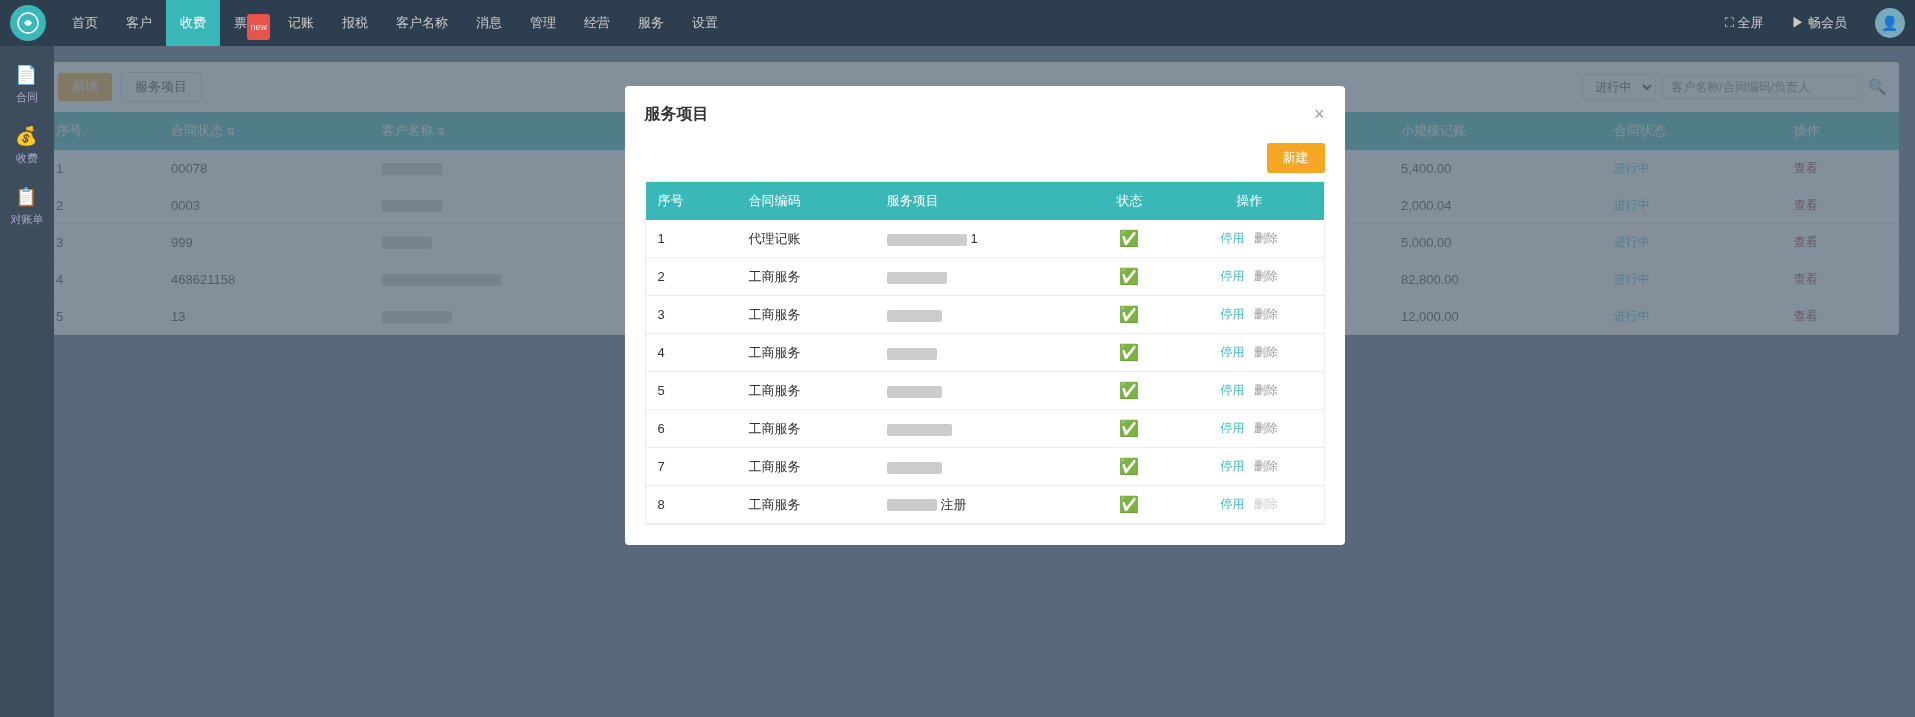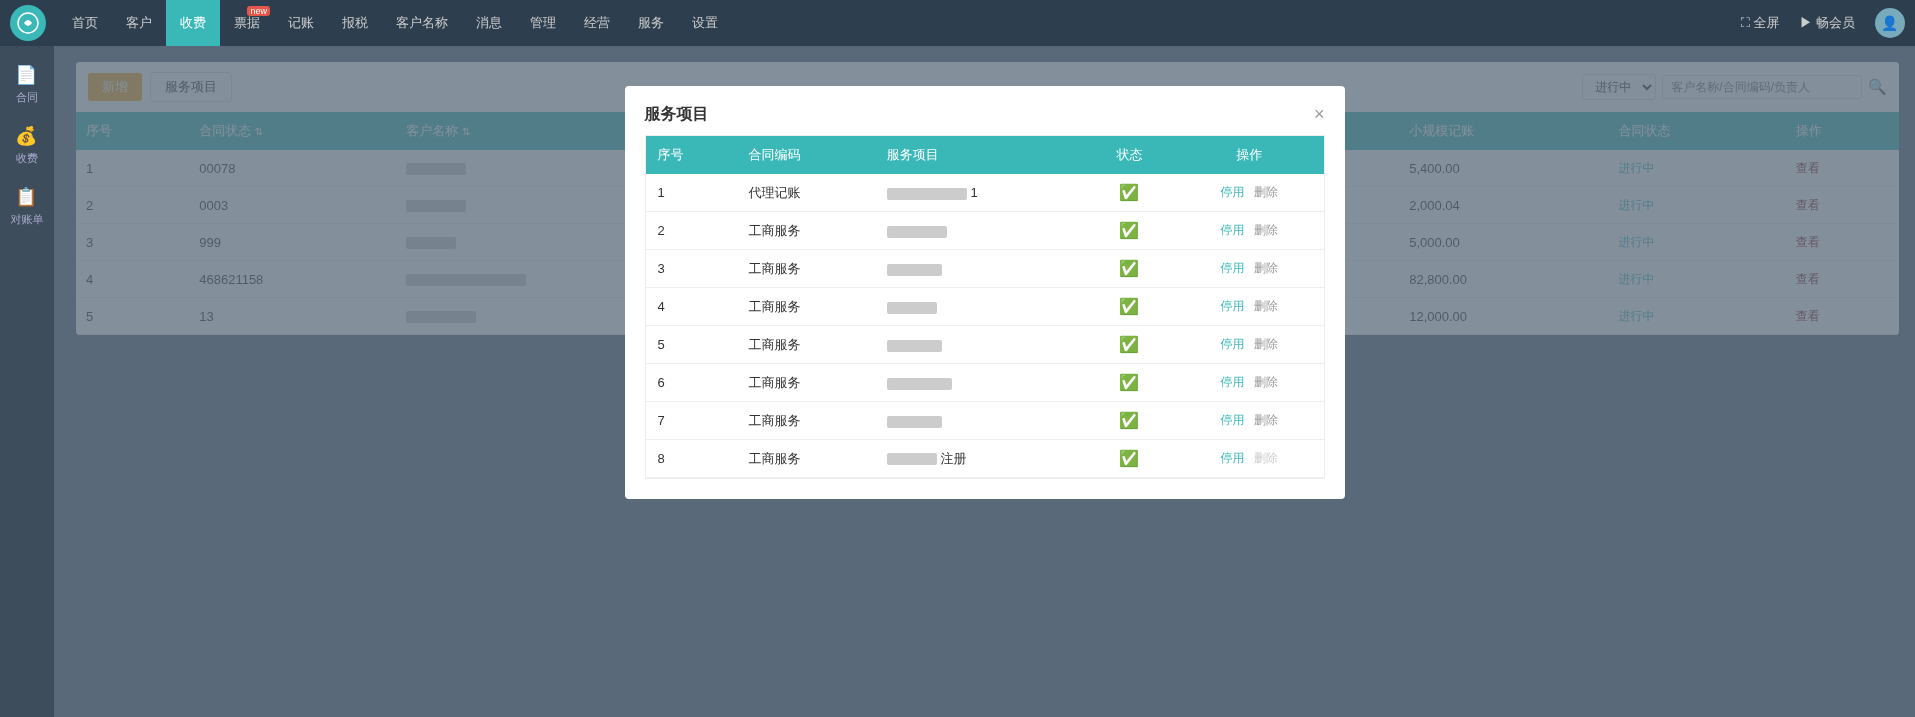--- a/index.html
+++ b/index.html
@@ -37,27 +37,27 @@
       position: relative;
     }
     .top-nav .nav-item.active {
       background: #3ab8b8;
       color: #fff;
     }
     .top-nav .nav-item .badge-new {
       background: #e6554a;
       color: #fff;
       font-size: 9px;
-      padding: 0 3px;
+      padding: 8px 3px;
       border-radius: 3px;
       position: absolute;
-      top: 6px; right: 4px;
+      top: 14px; right: 4px;
     }
     .top-nav .nav-right {
-      display: flex; align-items: center; gap: 20px; color: #ccc; font-size: 12px;
+      display: flex; align-items: center; gap: 28px; color: #ccc; font-size: 12px;
     }
     .top-nav .nav-right .avatar {
       width: 30px; height: 30px; border-radius: 50%;
       background: #7ab;
       display: flex; align-items: center; justify-content: center;
       color: #fff; font-size: 14px;
     }
 
     
     .sidebar {
@@ -80,21 +80,21 @@
       cursor: pointer;
       border-radius: 4px;
       font-size: 11px;
       gap: 4px;
     }
     .sidebar-item .si-icon { font-size: 18px; }
 
     
     .main-content {
       margin-top: 46px;
-      margin-left: 60px;
+      margin-left: 30px;
       padding: 16px;
       background: #5a6a7a;
       min-height: calc(100vh - 46px);
     }
 
     
     .table-area {
       background: #fff;
       border-radius: 4px;
       overflow: hidden;
@@ -383,20 +383,23 @@
     </table>
   </div>
 </main>
 
 <div class="modal-overlay">
   <div class="modal">
     <div class="modal-header">
       <span class="modal-title">服务项目</span>
       <button class="modal-close">×</button>
     </div>
+    <div class="modal-toolbar">
+      <button class="btn-modal-new">新建</button>
+    </div>
     <div class="modal-table-wrap scrollbar-visible">
       <table class="modal-table">
         <thead>
           <tr>
             <th>序号</th>
             <th>合同编码</th>
             <th>服务项目</th>
             <th style="text-align:center;">状态</th>
             <th style="text-align:center;">操作</th>
           </tr>

